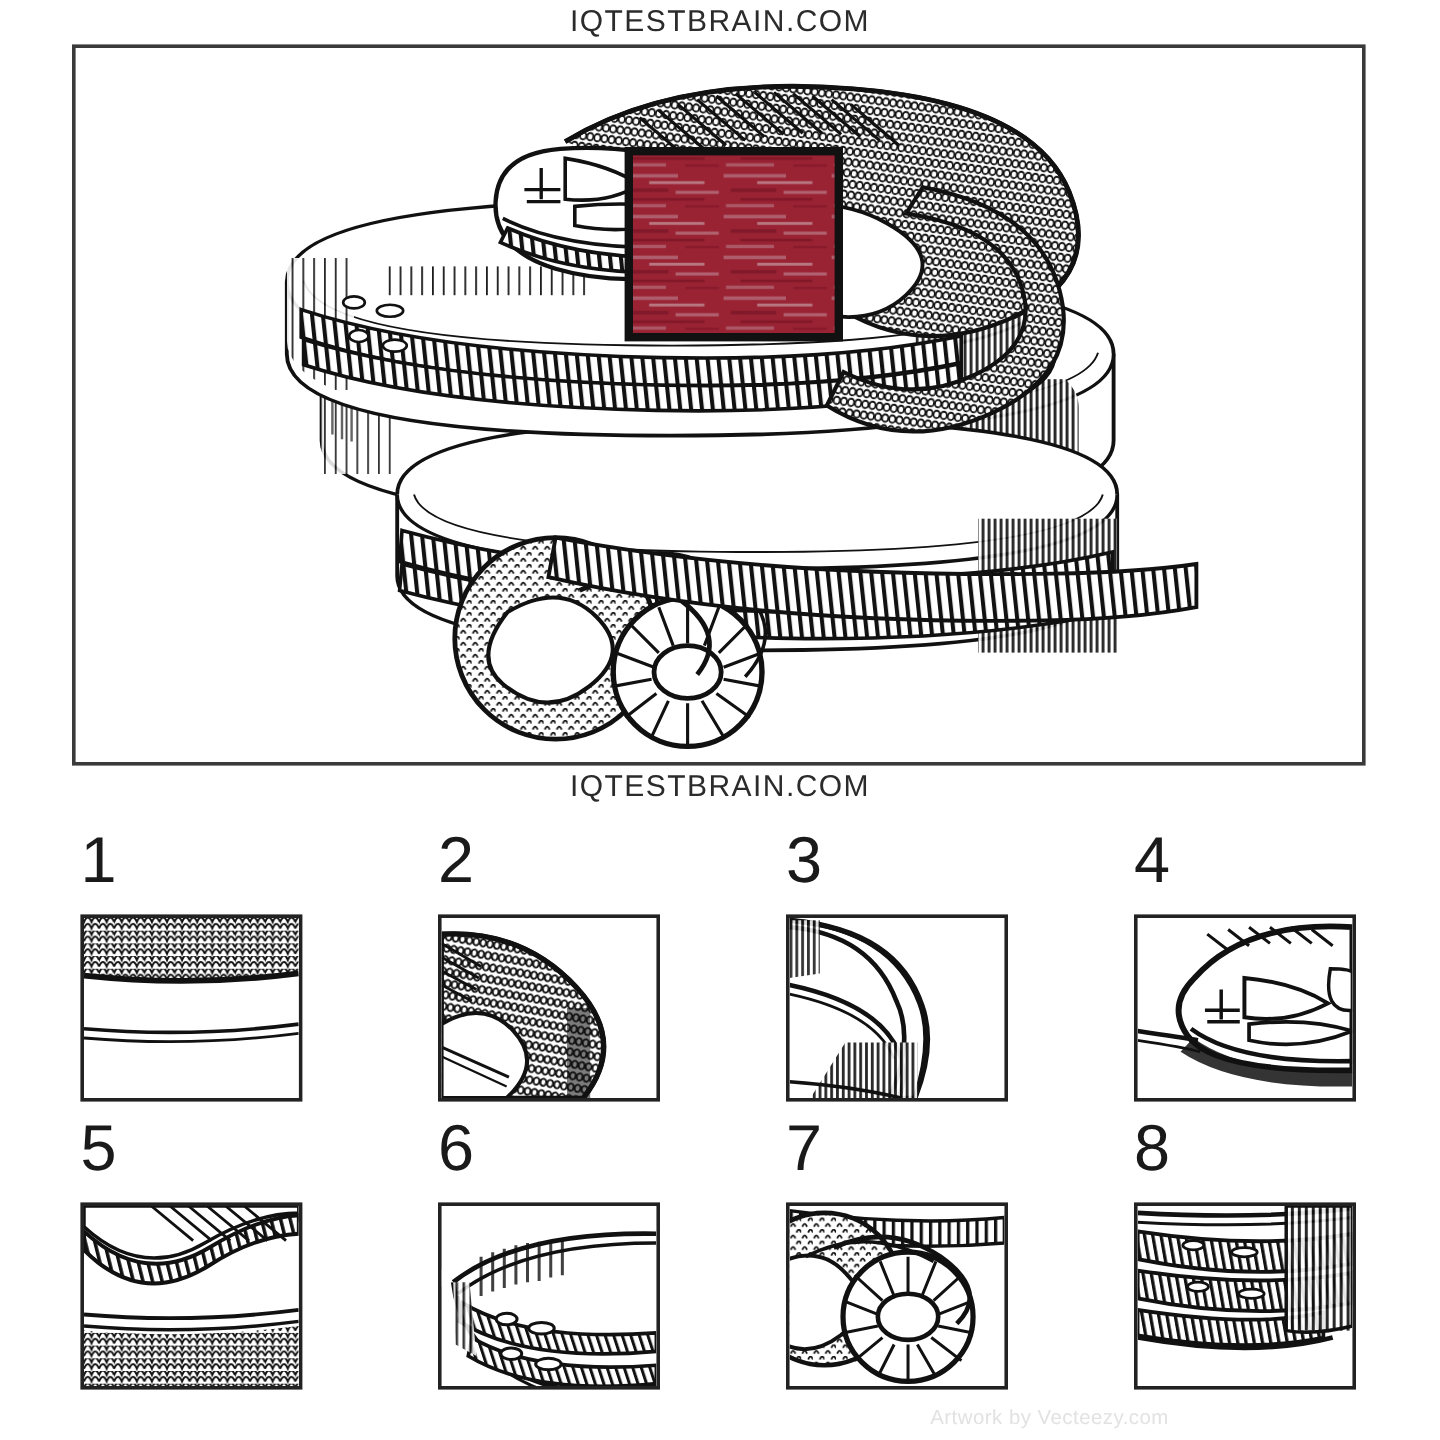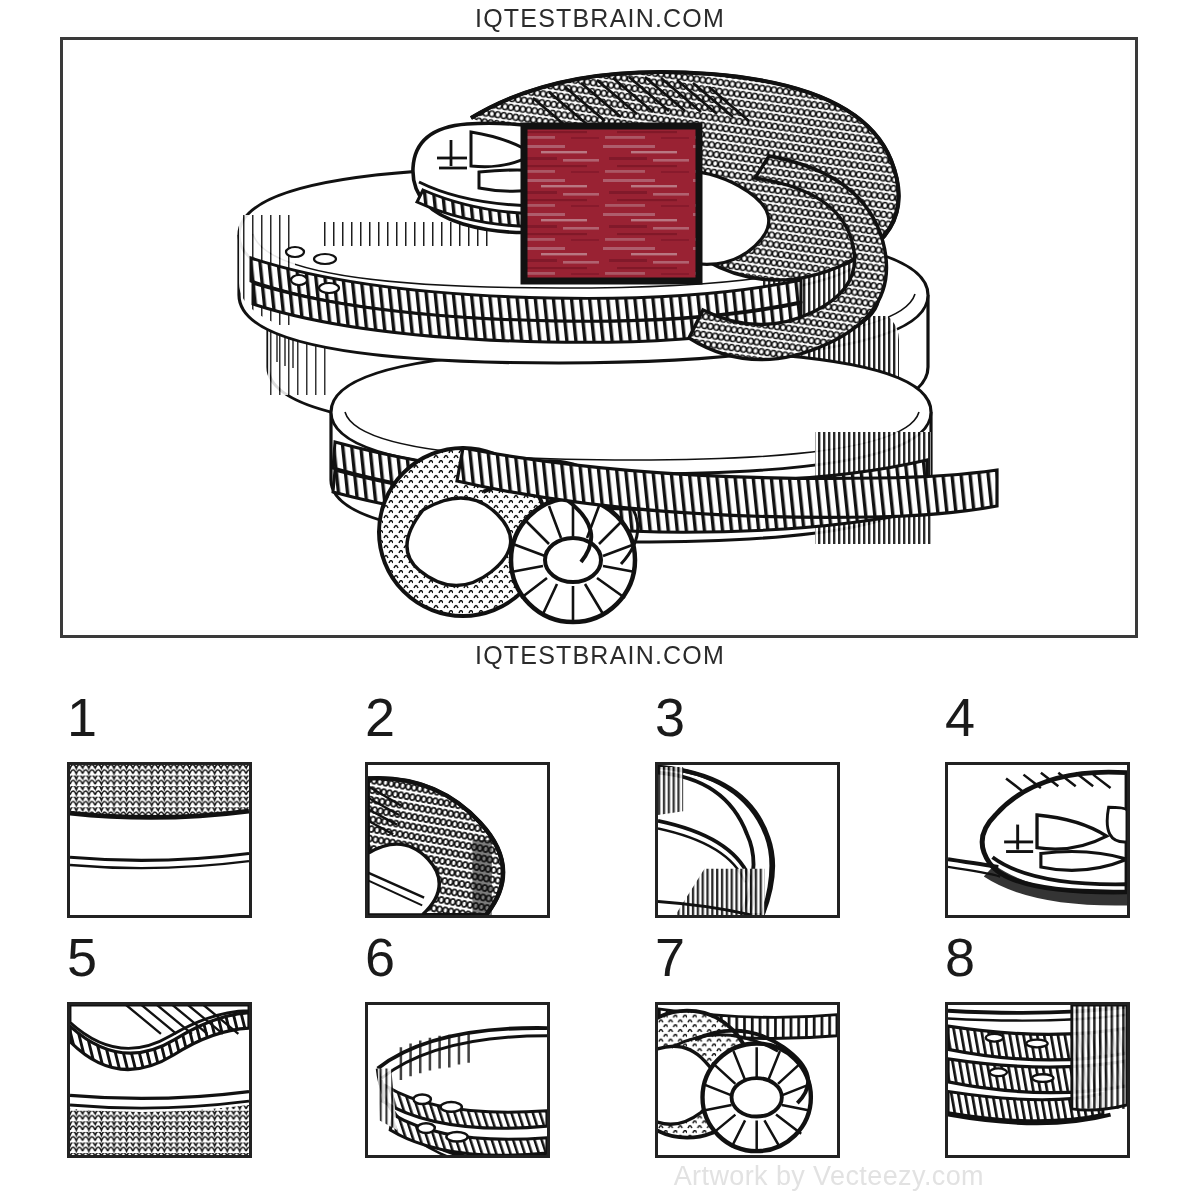--- a/index.html
+++ b/index.html
@@ -19,22 +19,22 @@
     font-size:25px;letter-spacing:1.2px;
     color:#2b2b2b;font-weight:400;
   }
   .site-caption{
     position:absolute;left:0;top:641px;width:1200px;
     text-align:center;
     font-size:25px;letter-spacing:1.2px;
     color:#2b2b2b;font-weight:400;
   }
   .watermark{
-    position:absolute;right:12px;bottom:8px;
-    font-size:27px;color:#e2e2e2;letter-spacing:.4px;
+    position:absolute;right:22px;bottom:8px;
+    font-size:17px;color:#e2e2e2;letter-spacing:.4px;
   }
 
   
   .main-frame{
     position:absolute;left:60px;top:37px;
     width:1078px;height:601px;
     border:3px solid #3a3a3a;
     background:#fff;
     box-sizing:border-box;
     overflow:hidden;

